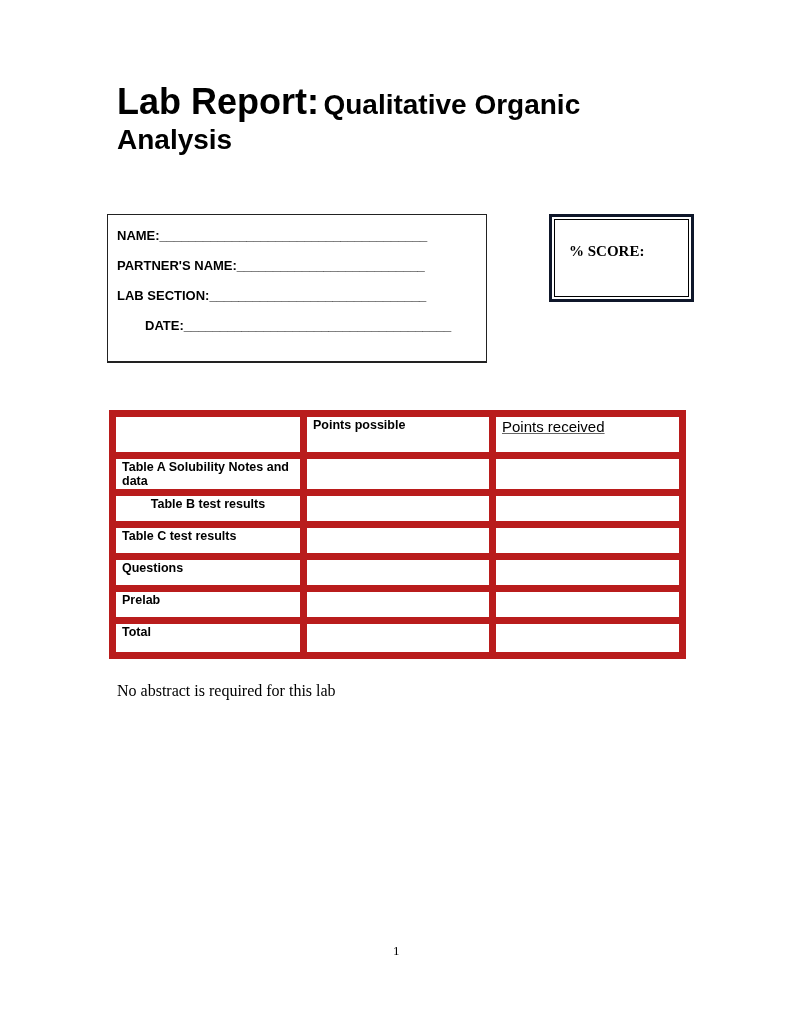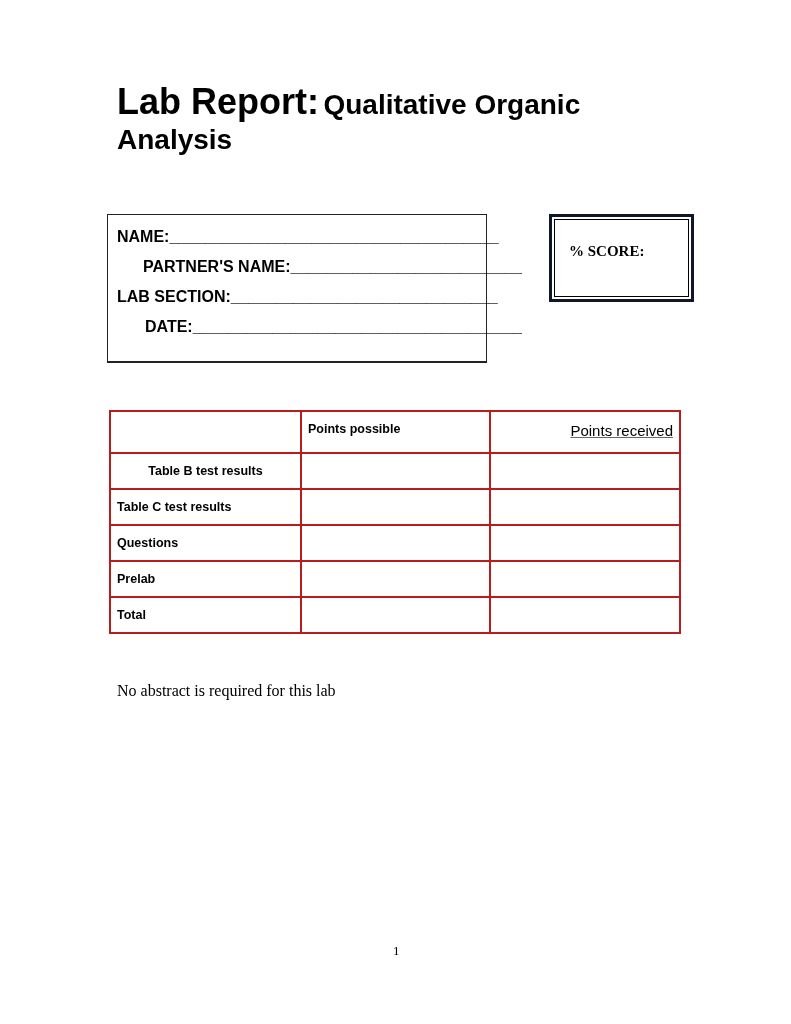--- a/index.html
+++ b/index.html
@@ -2,46 +2,46 @@
 <html><head>
 <meta charset="utf-8">
 <style>
   html, body { margin:0; padding:0; background:#fff; }
   body { width:791px; height:1024px; position:relative; overflow:hidden; color:#000; }
   .title { position:absolute; left:117px; top:81px; font-family:Liberation Sans, sans-serif; font-weight:bold; line-height:1.15; }
   .title .big { font-size:36px; }
   .title .med { font-size:28px; }
   .title .line2 { font-size:28px; display:block; margin-top:2px; }
   .infobox { position:absolute; left:107px; top:214px; width:380px; height:149px; border:1px solid #222; box-sizing:border-box; border-bottom:2px solid #222; }
-  .infobox .field { position:absolute; left:9px; font-family:"Liberation Sans", sans-serif; font-weight:bold; font-size:16px; white-space:nowrap; }
+  .infobox .field { position:absolute; left:9px; font-family:"Liberation Sans", sans-serif; font-weight:bold; font-size:13px; white-space:nowrap; }
   .scorebox { position:absolute; left:549px; top:214px; width:145px; height:88px; box-sizing:border-box; border:3px solid #0f172a; }
   .scorebox .inner { position:absolute; left:2px; top:2px; right:2px; bottom:2px; border:1px solid #000; }
   .scorebox .lbl { position:absolute; left:17px; top:26px; font-family:"Liberation Serif", serif; font-weight:bold; font-size:15px; }
   table.grades { position:absolute; left:109px; top:410px; border-collapse:collapse; font-family:"Liberation Sans", sans-serif; }
-  table.grades td { border:2px solid #b91c1c; vertical-align:top; padding:10px 6px; font-size:12.5px; font-weight:bold; box-sizing:border-box; }
-  .c1 { width:191px; } .c2 { width:189px; } .c3 { width:190px;text-align:right; }
+  table.grades td { border:7px solid #b91c1c; vertical-align:top; padding:1px 6px; font-size:12.5px; font-weight:bold; box-sizing:border-box; }
+  .c1 { width:191px; } .c2 { width:189px; } .c3 { width:190px; }
   .hdr-recv { font-weight:normal !important; font-size:15px !important; }
   .hdr-recv span { text-decoration:underline; text-decoration-color:#666; }
   .note { position:absolute; left:117px; top:682px; font-family:"Liberation Serif", serif; font-size:16px; }
   .pagenum { position:absolute; left:393px; top:943px; font-family:"Liberation Serif", serif; font-size:13px; }
 </style>
 </head>
 <body>
 
 <div class="title">
   <span class="big">Lab Report:</span>
   <span class="med">Qualitative Organic</span>
   <span class="line2">Analysis</span>
 </div>
 
 <div class="infobox">
   <div class="field" style="top:13px;">
     <span>NAME:</span><span>_____________________________________</span>
   </div>
-  <div class="field" style="top:43px;margin-left:26px;">
+  <div class="field" style="top:43px;">
     <span>PARTNER'S NAME:</span><span>__________________________</span>
   </div>
   <div class="field" style="top:73px;">
     <span>LAB SECTION:</span><span>______________________________</span>
   </div>
   <div class="field" style="top:103px;padding-left:28px;">
     <span>DATE:</span><span>_____________________________________</span>
   </div>
 </div>
 
@@ -49,20 +49,25 @@
   <div class="inner"></div>
   <div class="lbl">% SCORE:</div>
 </div>
 
 <table class="grades">
   <tbody>
       <tr style="height:42px;">
     <td class="c1"></td>
     <td class="c2">Points possible</td>
     <td class="c3 hdr-recv"><span>Points received</span></td>
+  </tr>
+  <tr style="height:33px;">
+    <td>Table A Solubility Notes and data</td>
+    <td></td>
+    <td></td>
   </tr>
   <tr style="height:32px;text-align:center;">
     <td>Table B test results</td>
     <td></td>
     <td></td>
   </tr>
   <tr style="height:32px;">
     <td>Table C test results</td>
     <td></td>
     <td></td>

